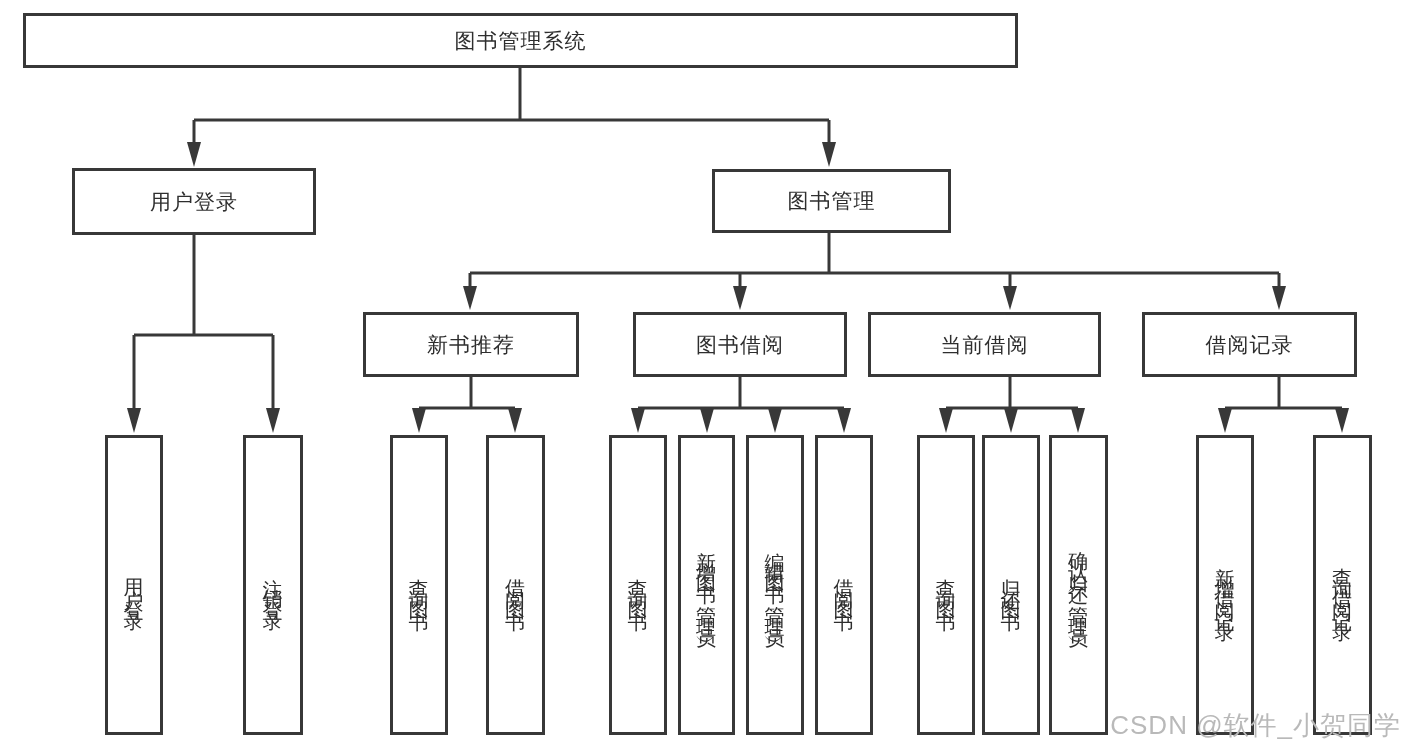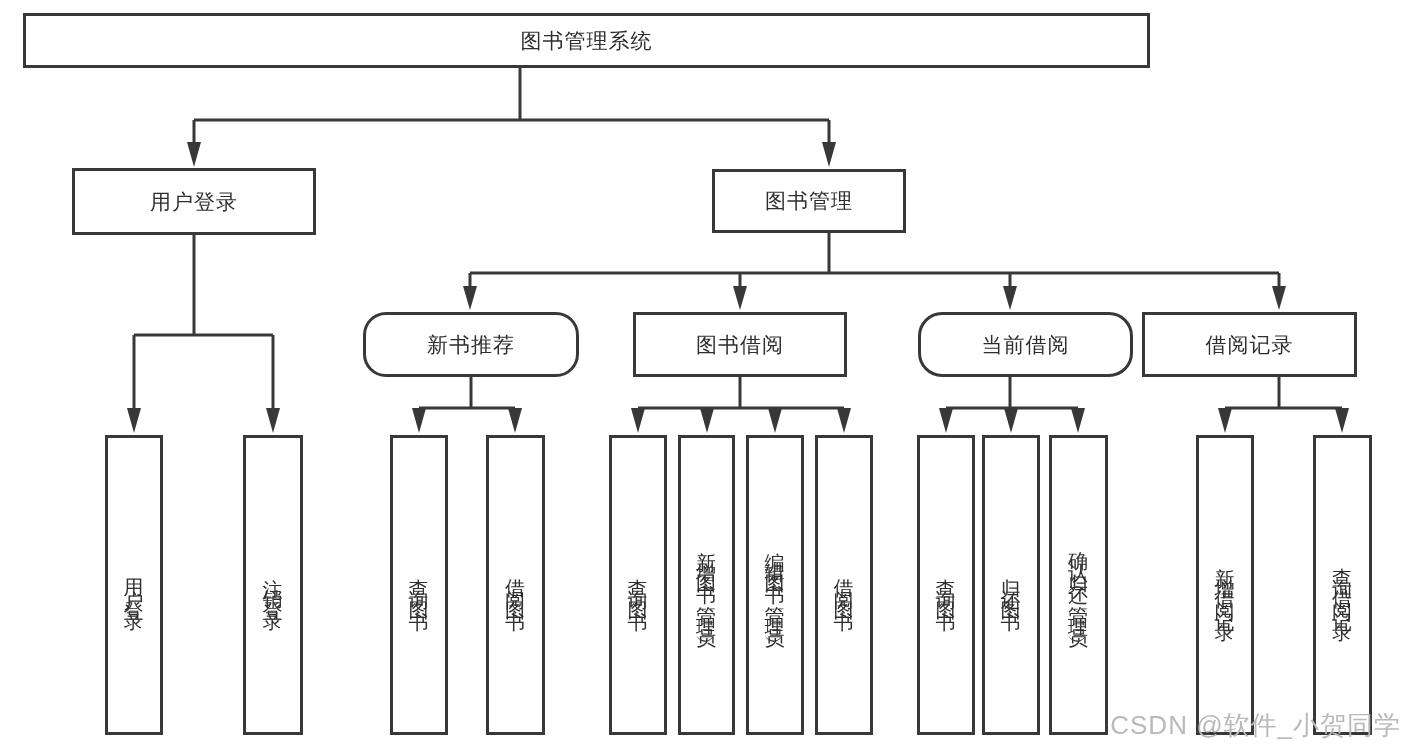--- a/index.html
+++ b/index.html
@@ -115,38 +115,38 @@
     <g>
       <line class="ln" x1="1279" y1="377" x2="1279" y2="408"></line>
       <line class="ln" x1="1225" y1="408" x2="1342" y2="408"></line>
       <line class="ln" x1="1225" y1="408" x2="1225" y2="414"></line>
       <polygon class="ah" points="1218,408 1232,408 1225,433"></polygon>
       <line class="ln" x1="1342" y1="408" x2="1342" y2="414"></line>
       <polygon class="ah" points="1335,408 1349,408 1342,433"></polygon>
     </g>
   </svg>
 
-  <div class="node" style="left:23px;top:13px;width:1127px;height:55px;">
+  <div class="node" style="left:23px;top:13px;width:995px;height:55px;">
     <span>图书管理系统</span>
   </div>
 
   <div class="node" style="left:72px;top:168px;width:244px;height:67px;">
     <span>用户登录</span>
   </div>
-  <div class="node" style="left:712px;top:169px;width:194px;height:64px;">
+  <div class="node" style="left:712px;top:169px;width:239px;height:64px;">
     <span>图书管理</span>
   </div>
 
-  <div class="node" style="left:363px;top:312px;width:216px;height:65px;border-radius:23px;">
+  <div class="node" style="left:363px;top:312px;width:216px;height:65px;">
     <span>新书推荐</span>
   </div>
   <div class="node" style="left:633px;top:312px;width:214px;height:65px;justify-content:center;">
     <span>图书借阅</span>
   </div>
-  <div class="node" style="left:918px;top:312px;width:215px;height:65px;border-radius:24px;">
+  <div class="node" style="left:868px;top:312px;width:233px;height:65px;">
     <span>当前借阅</span>
   </div>
   <div class="node" style="left:1142px;top:312px;width:215px;height:65px;">
     <span>借阅记录</span>
   </div>
 
   <div class="node leaf" style="left:105px;top:435px;width:58px;height:300px;">
     <span class="vtxt">用户登录</span>
   </div>
   <div class="node leaf" style="left:243px;top:435px;width:60px;height:300px;">

